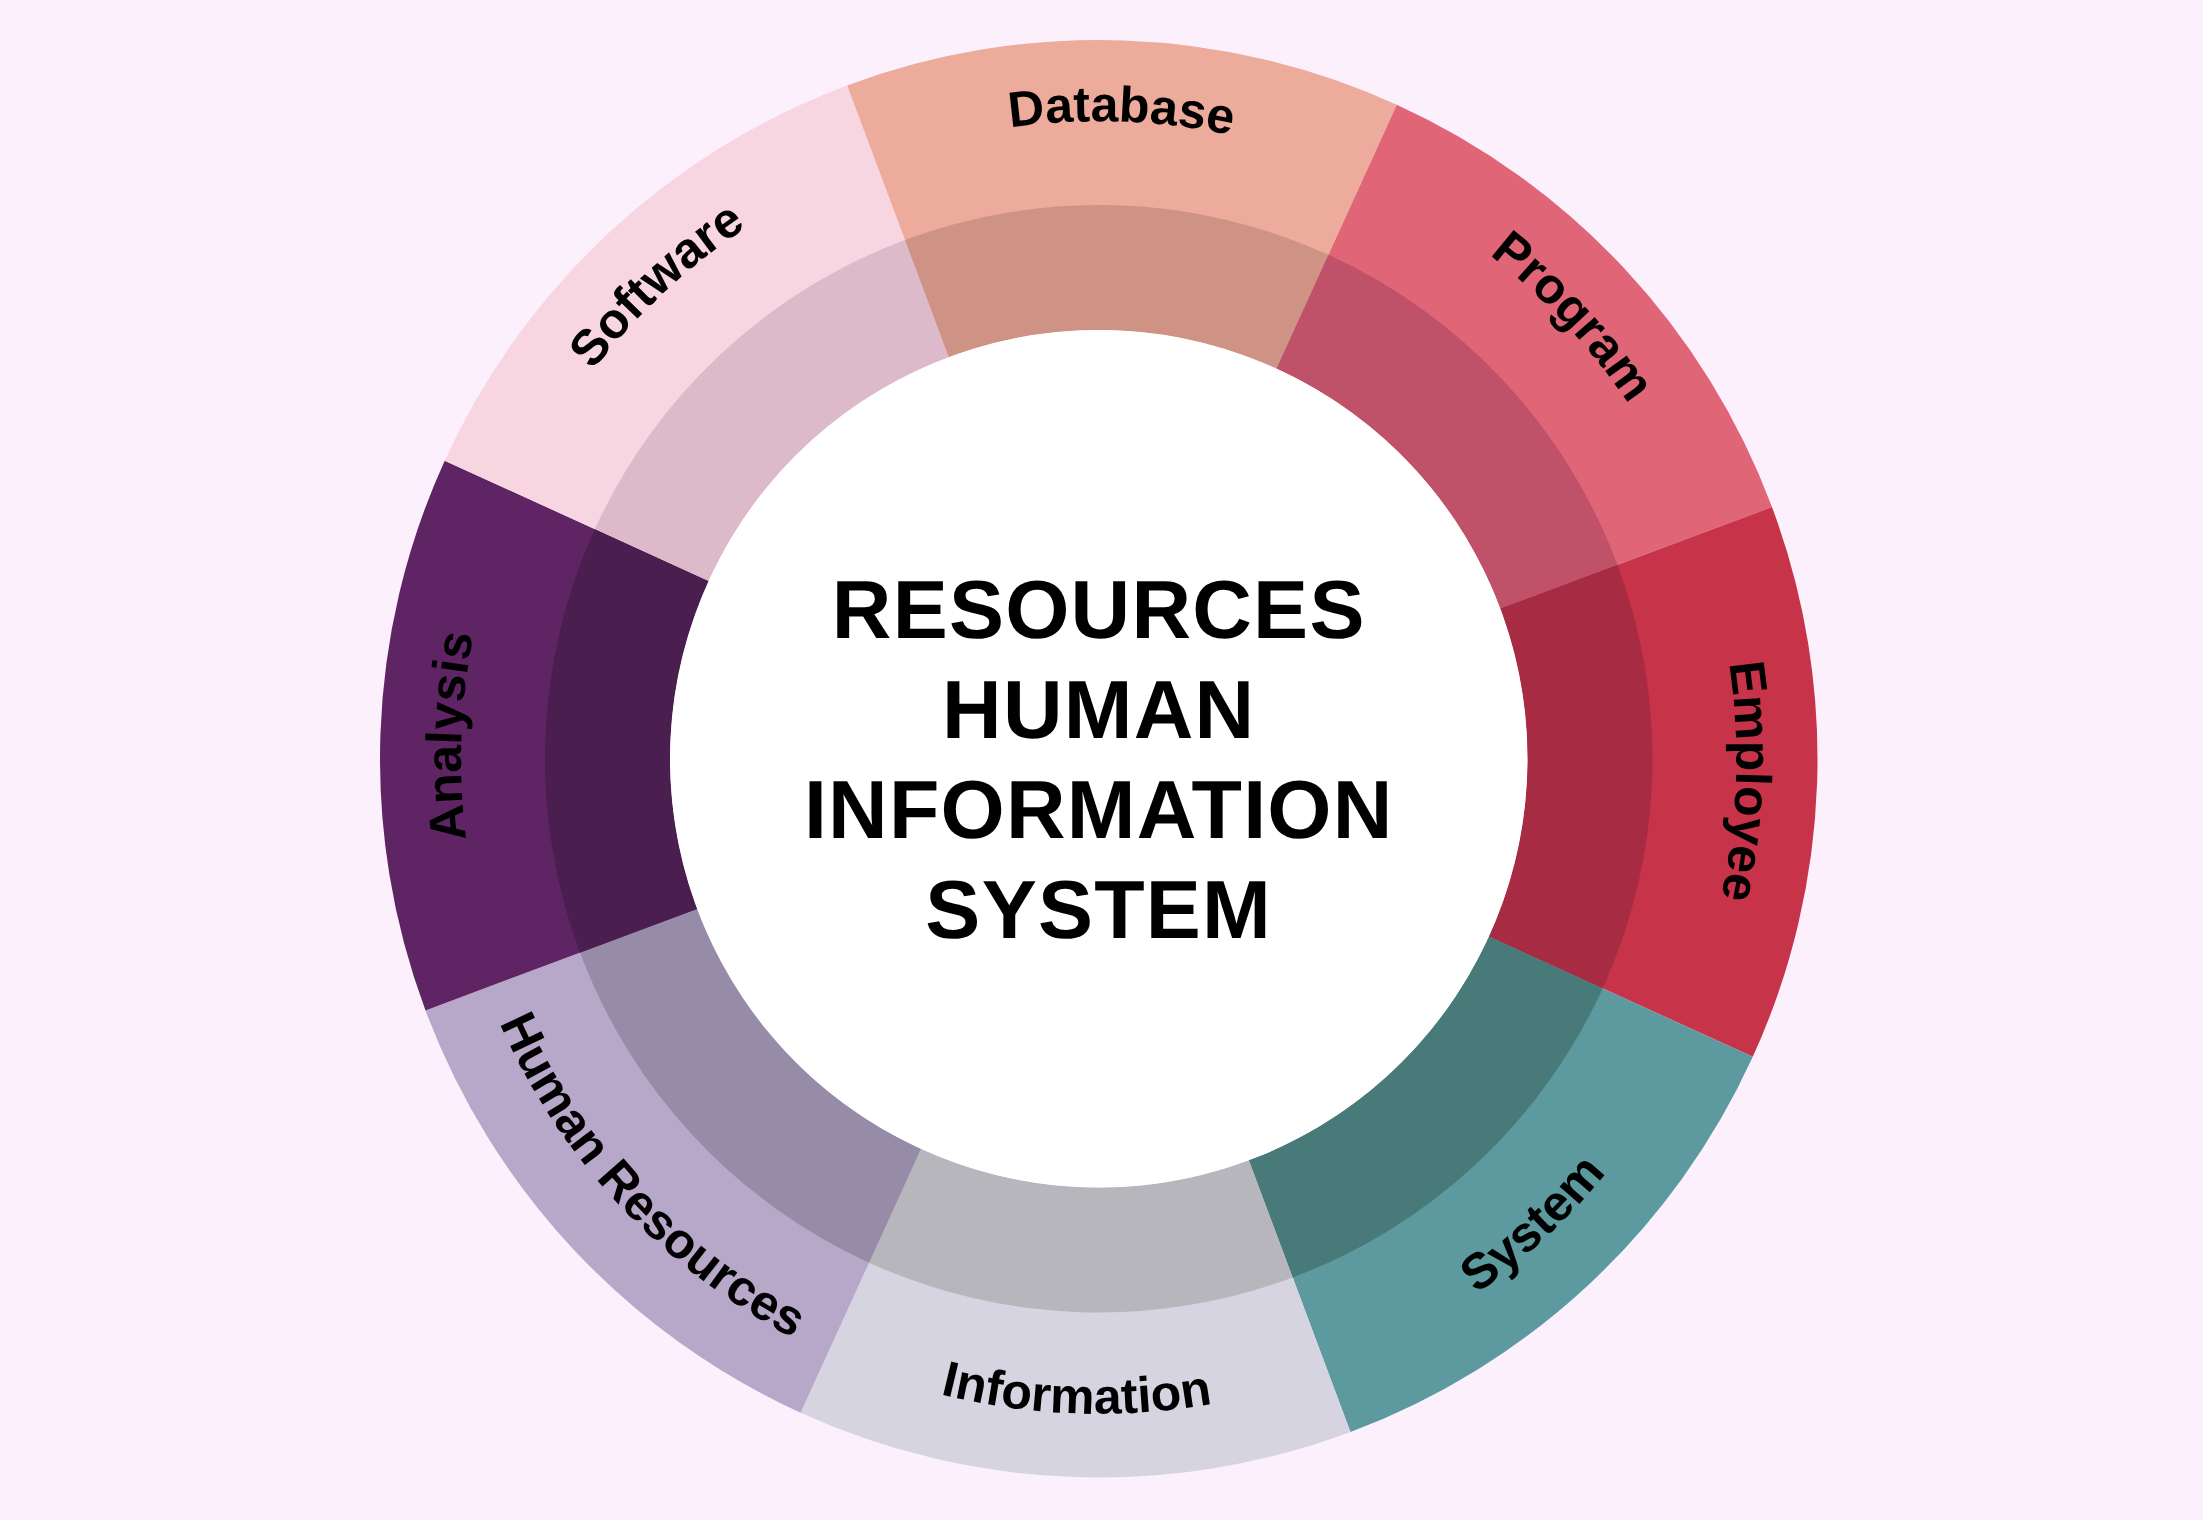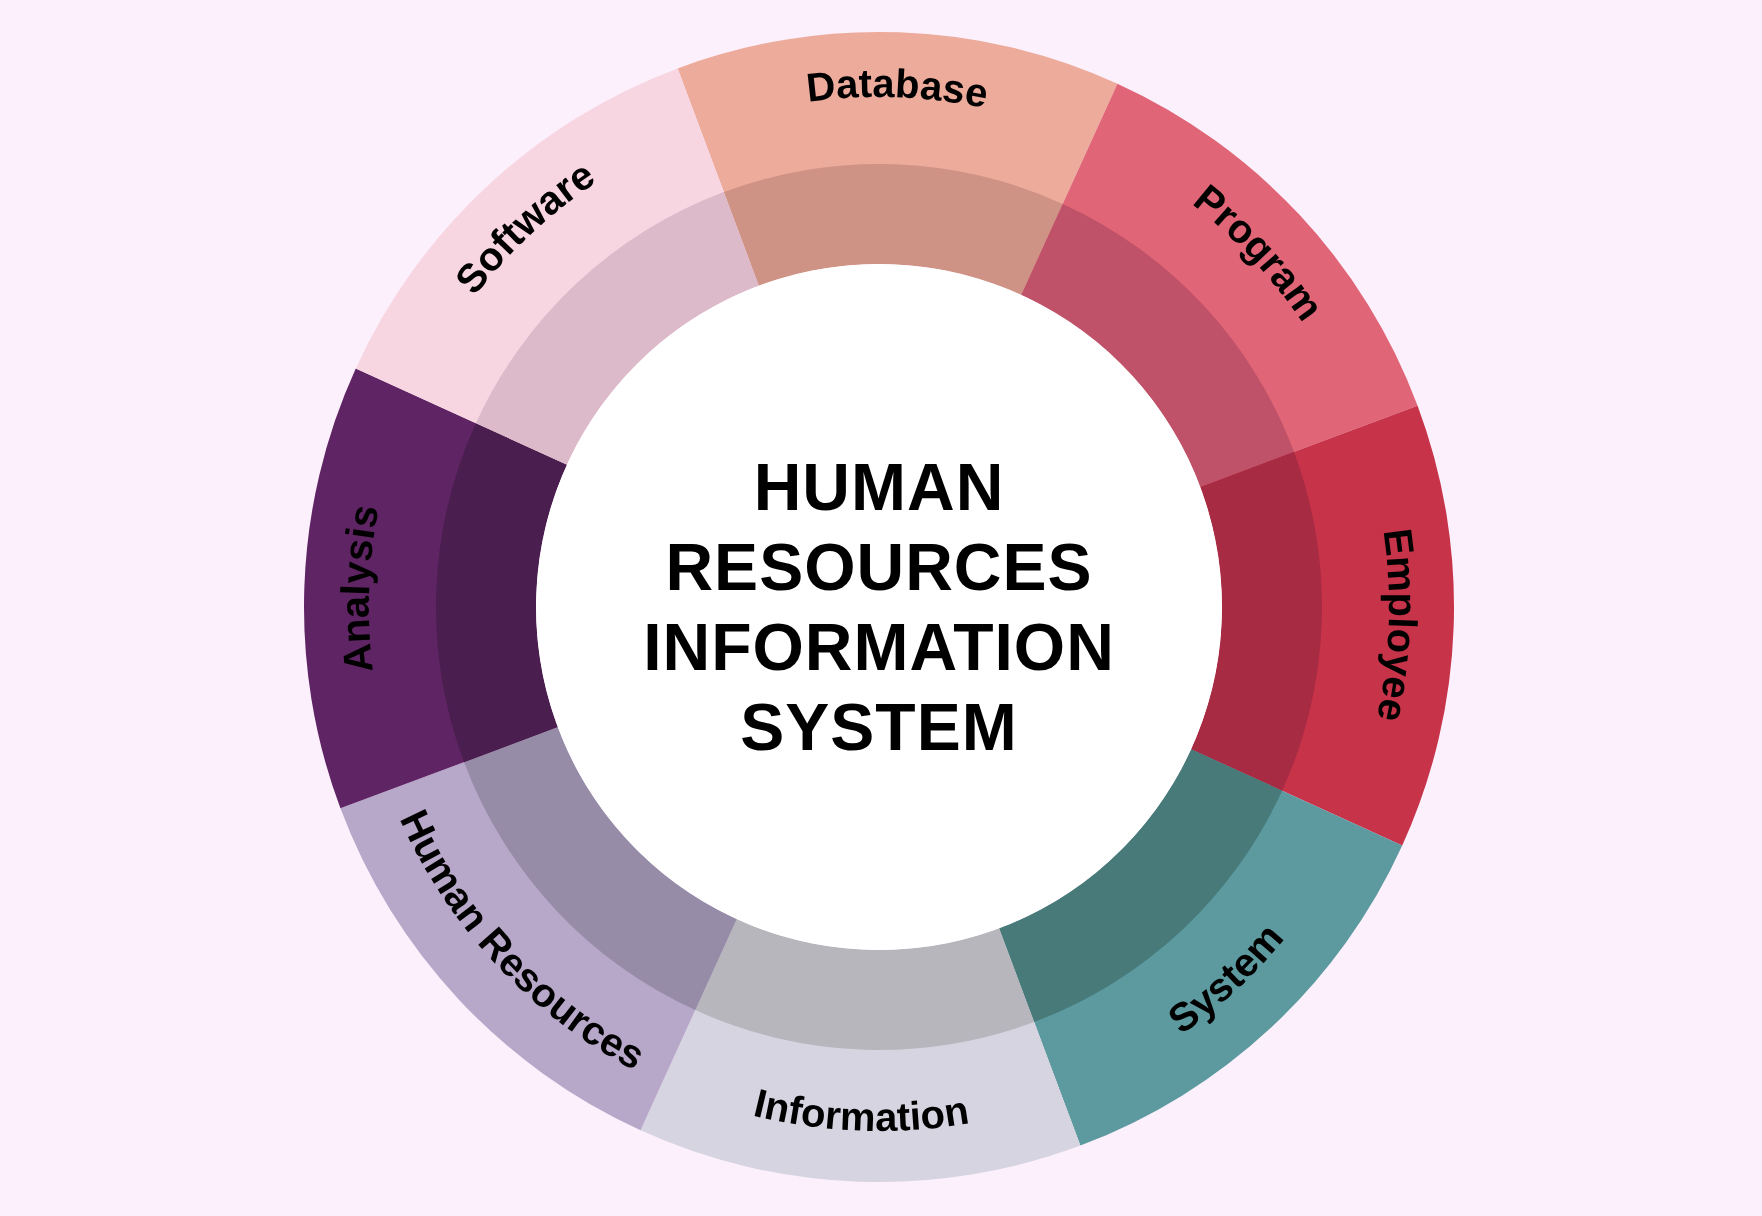--- a/index.html
+++ b/index.html
@@ -71,18 +71,18 @@
         <text class="seg-label"><textPath href="#lp-2" startOffset="50%" text-anchor="middle">Employee</textPath></text>
         <text class="seg-label"><textPath href="#lp-3" startOffset="50%" text-anchor="middle">System</textPath></text>
         <text class="seg-label"><textPath href="#lp-4" startOffset="50%" text-anchor="middle">Information</textPath></text>
         <text class="seg-label"><textPath href="#lp-5" startOffset="50%" text-anchor="middle">Human Resources</textPath></text>
         <text class="seg-label"><textPath href="#lp-6" startOffset="50%" text-anchor="middle">Analysis</textPath></text>
         <text class="seg-label"><textPath href="#lp-7" startOffset="50%" text-anchor="middle">Software</textPath></text>
       </g>
   </svg>
 
   <div class="center-title">
+    <span>RESOURCES</span>
     <span>HUMAN</span>
-    <span>RESOURCES</span>
     <span>INFORMATION</span>
     <span>SYSTEM</span>
   </div>
 </div>
 
 </body></html>

